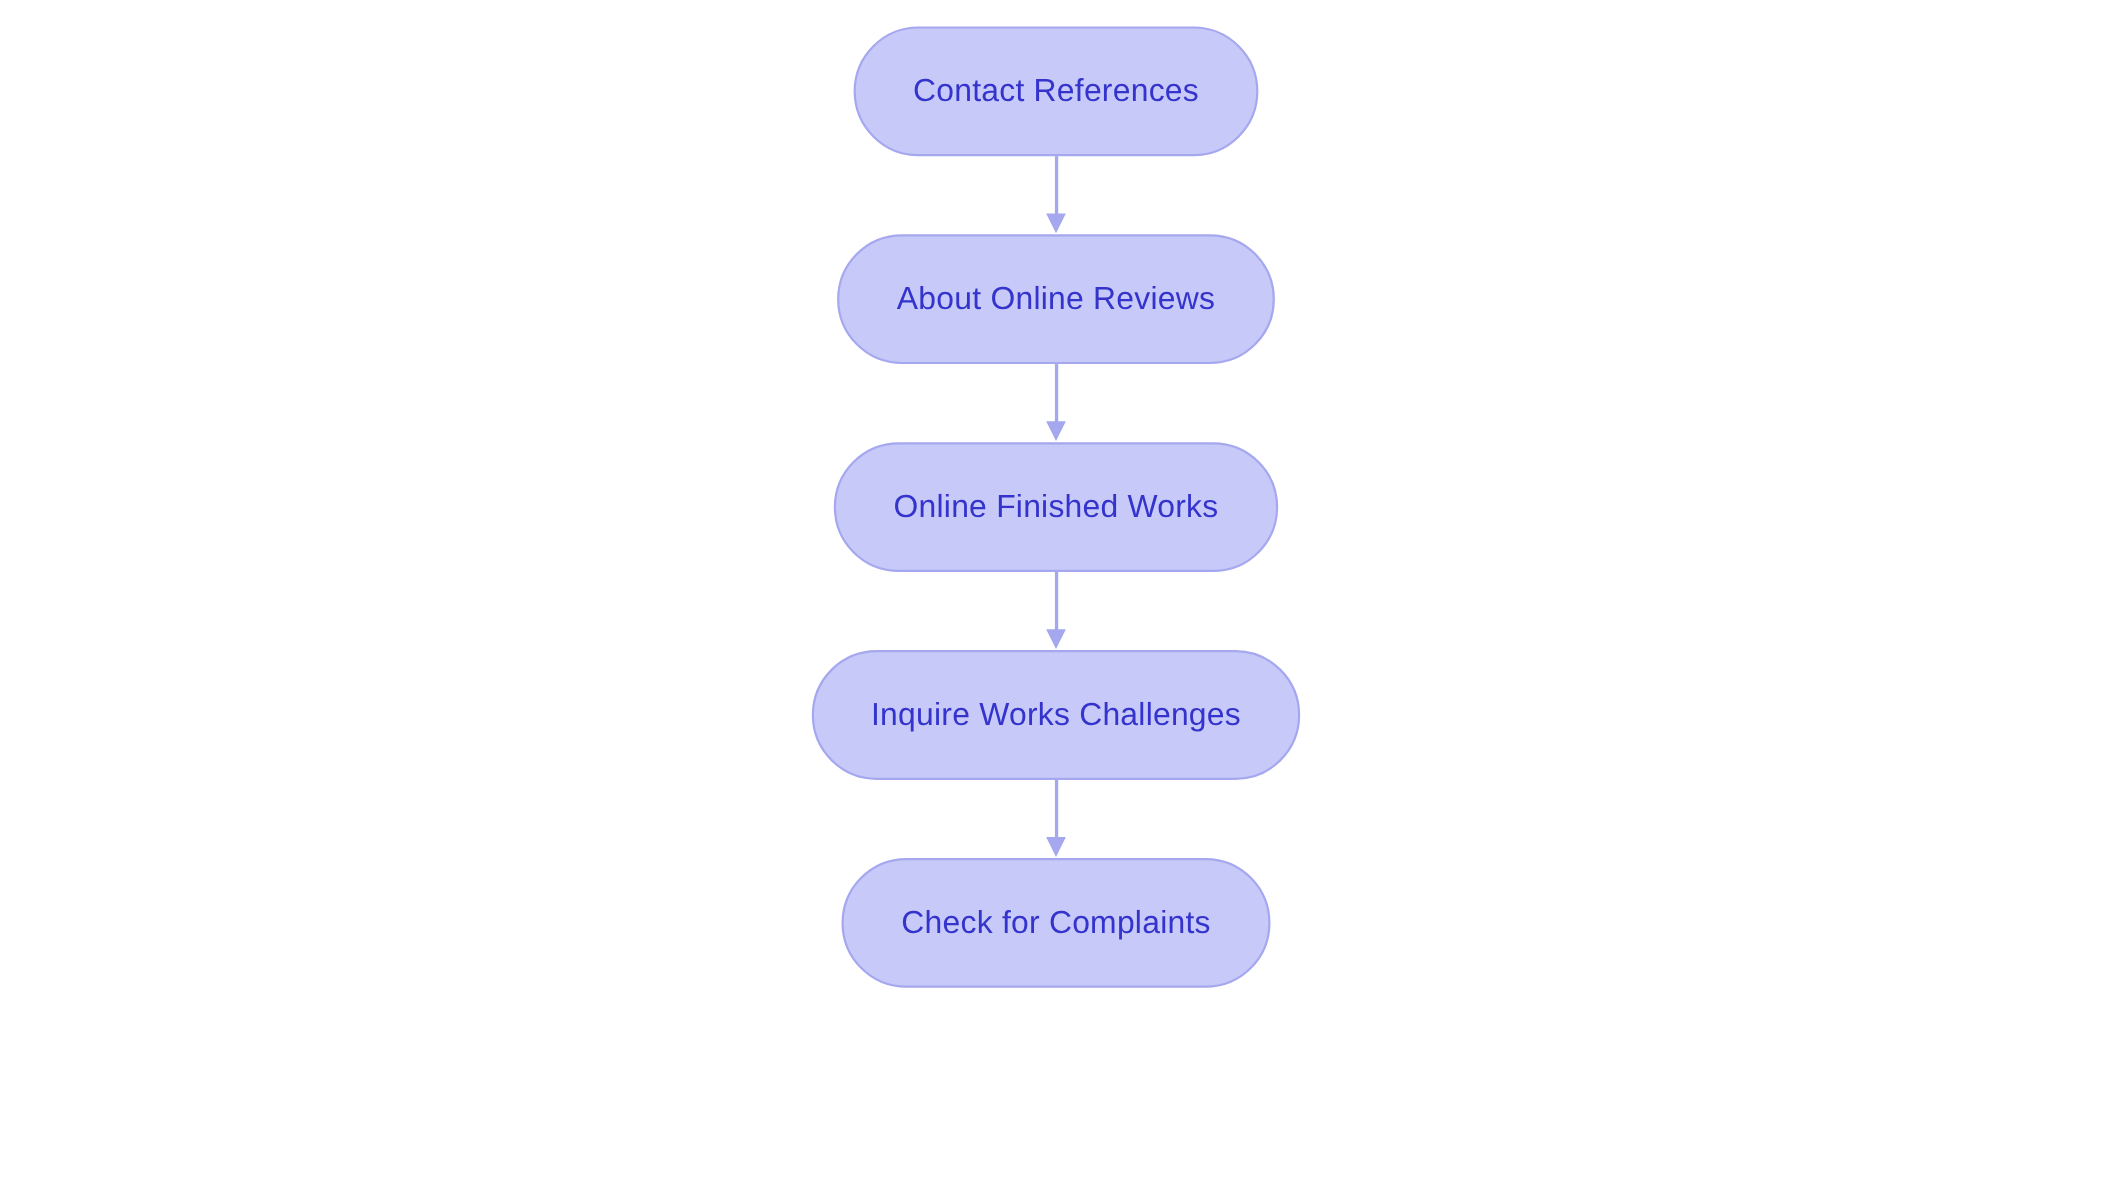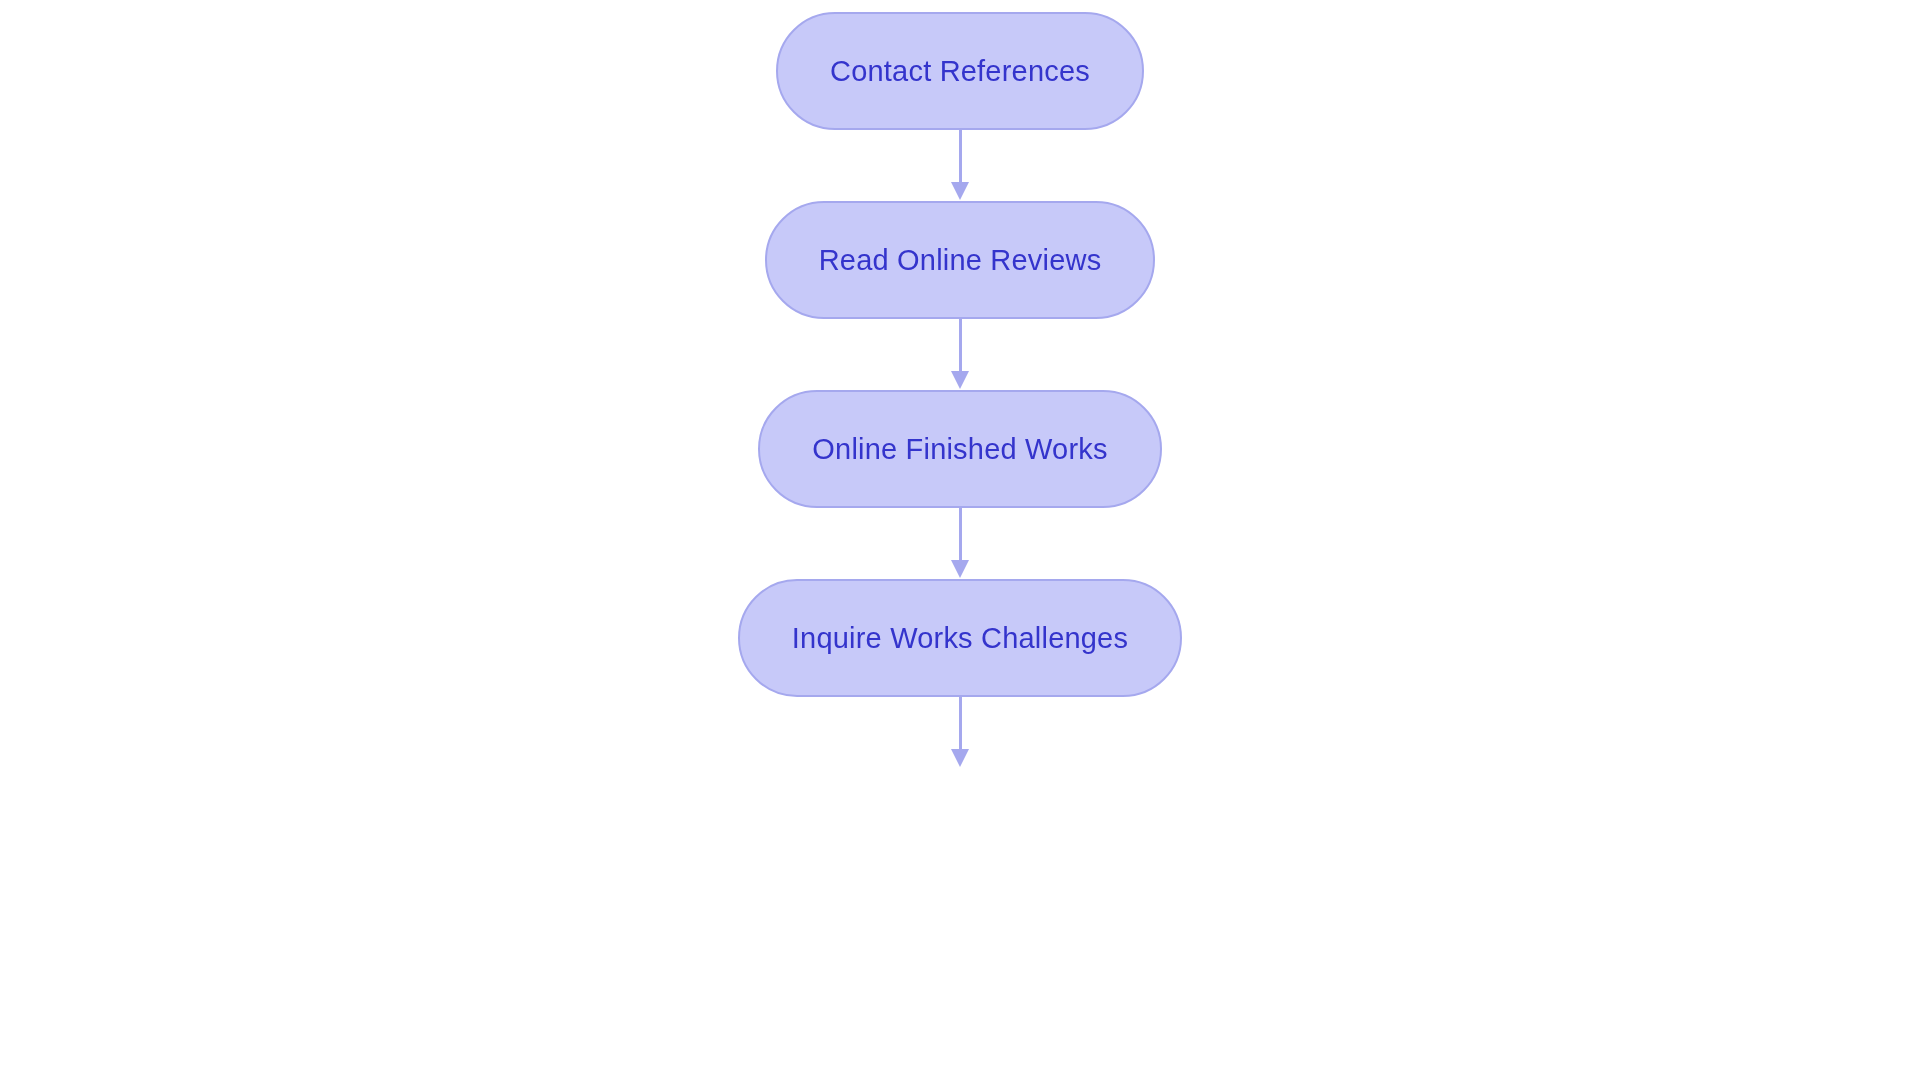--- a/index.html
+++ b/index.html
@@ -25,21 +25,21 @@
   .flow-column {
     position: absolute;
     left: 0;
     top: 0;
     width: 1920px;
     height: 1083px;
     display: flex;
     flex-direction: column;
     align-items: center;
     justify-content: flex-start;
-    padding-top: 12px;
+    padding-top: 24px;
     box-sizing: border-box;
   }
 
   .node {
     box-sizing: border-box;
     height: 118px;
     border-radius: 59px;
     background: #c7c9f9;
     border: 2px solid #a5a8ee;
     display: flex;
@@ -91,21 +91,21 @@
     <div class="node">
       <span class="node-label">Contact References</span>
     </div>
 
     <div class="connector">
       <div class="connector-line"></div>
       <div class="connector-arrowhead"></div>
     </div>
 
     <div class="node">
-      <span class="node-label">Read Online Reviews</span>
+      <span class="node-label">About Online Reviews</span>
     </div>
 
     <div class="connector">
       <div class="connector-line"></div>
       <div class="connector-arrowhead"></div>
     </div>
 
     <div class="node">
       <span class="node-label">Online Finished Works</span>
     </div>
@@ -117,15 +117,18 @@
 
     <div class="node">
       <span class="node-label">Inquire Works Challenges</span>
     </div>
 
     <div class="connector">
       <div class="connector-line"></div>
       <div class="connector-arrowhead"></div>
     </div>
 
+    <div class="node">
+      <span class="node-label">Check for Complaints</span>
+    </div>
 
   </div>
 </div>
 
 </body></html>

